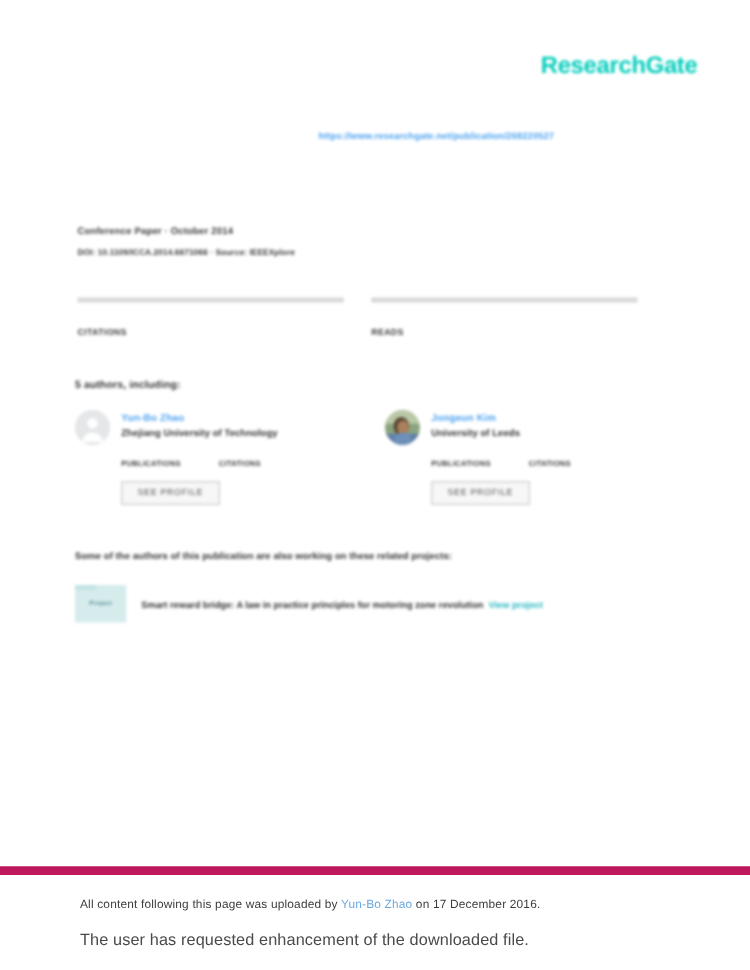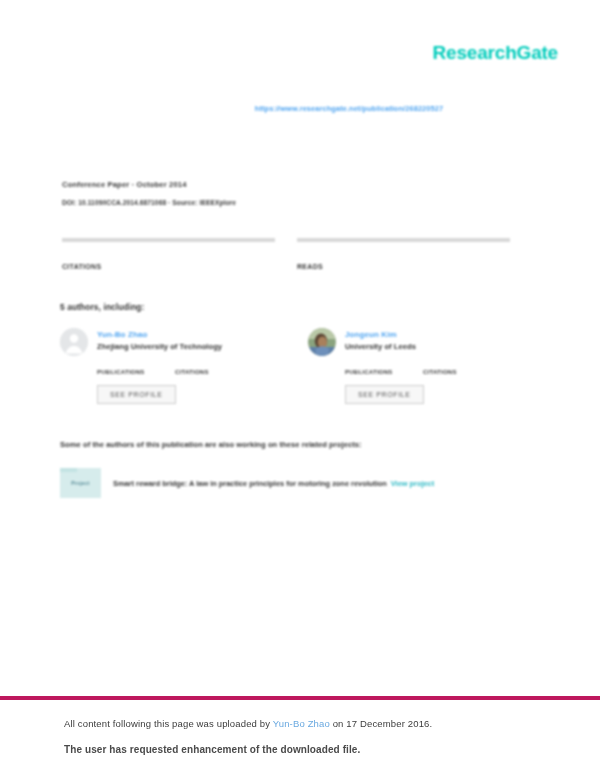--- a/index.html
+++ b/index.html
@@ -255,43 +255,42 @@
     margin-left: 4px;
   }
 
   
   .footer {
     position: absolute;
     bottom: 0;
     left: 0;
     width: 600px;
     height: 76px;
-    border-top: 4px solid #be185d;
+    border-top: 7px solid #be185d;
     background: #ffffff;
     text-align: center;
   }
   .footer-line1 {
     position: absolute;
     top: 18px;
     left: 64px;
     font-size: 9.5px;
     color: #3c3c3c;
     letter-spacing: 0.15px;
   }
   .footer-line1 .uploader {
     color: #6aa9e0;
   }
   .footer-line2 {
     position: absolute;
     top: 44px;
     left: 64px;
-    font-size: 10px;
+    font-size: 13px;
     color: #4a4a4a;
     letter-spacing: 0.1px;
-    font-weight: bold;
   }
 </style>
 </head>
 <body>
 
 <div class="page">
 
   <div class="top-region">
 
     <div class="rg-logo">ResearchGate</div>

